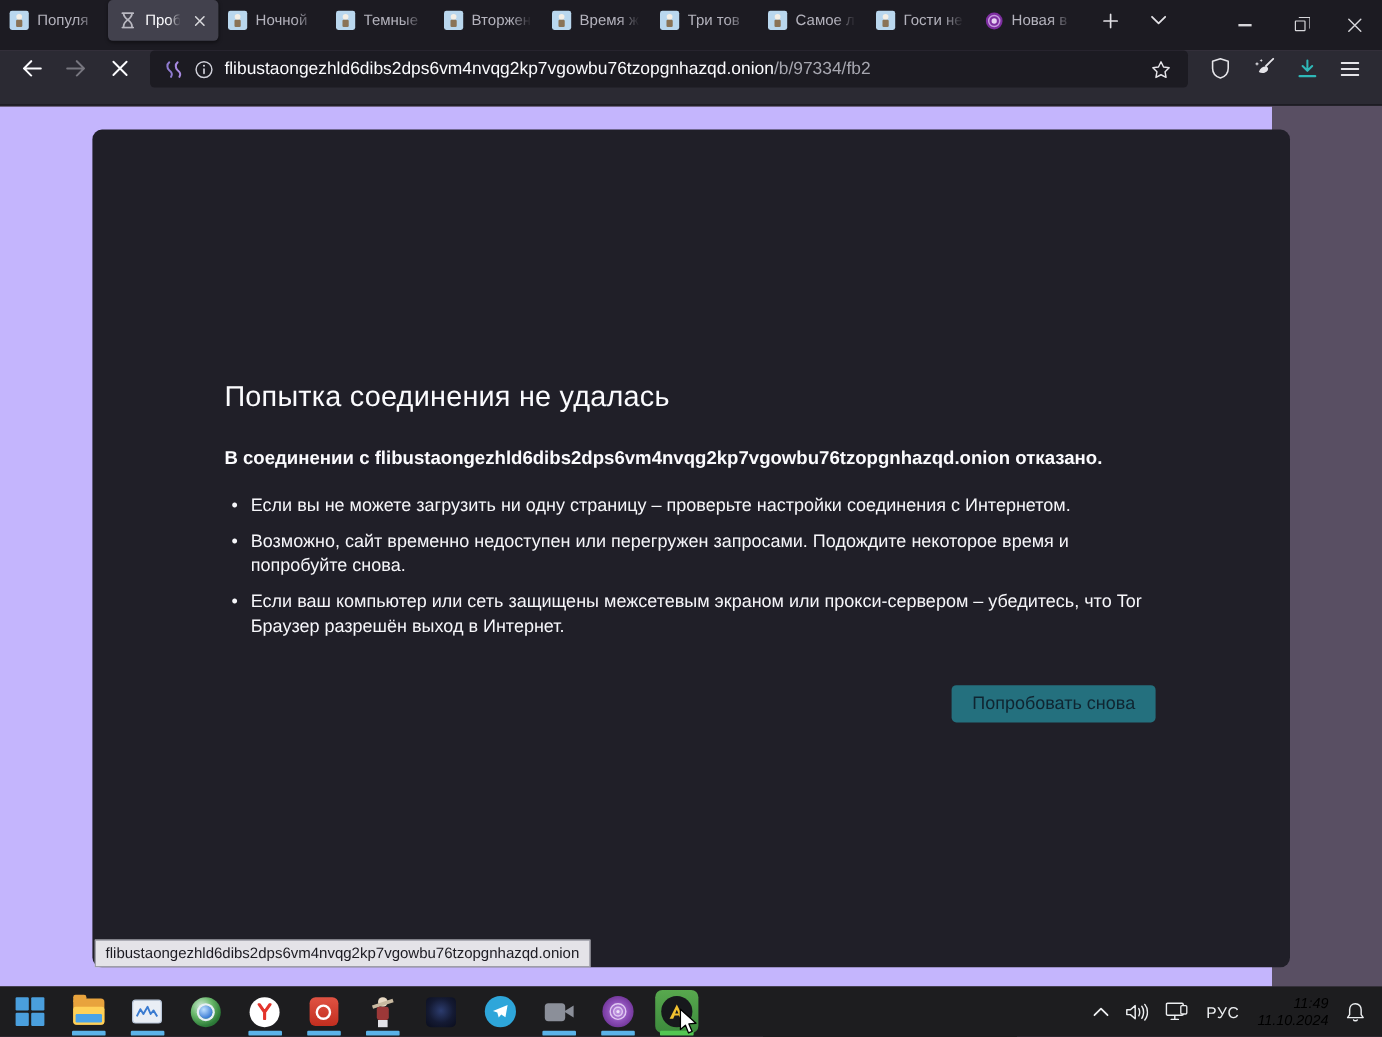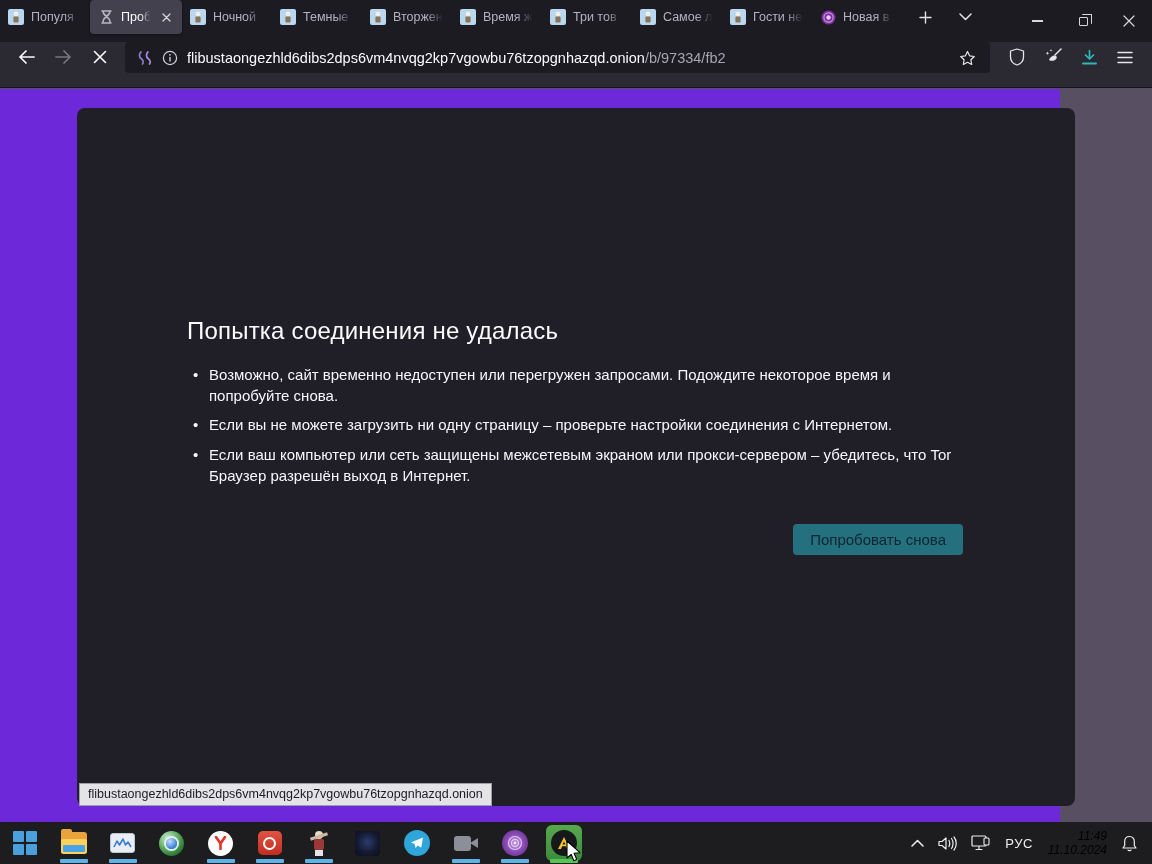--- a/index.html
+++ b/index.html
@@ -28,21 +28,21 @@
   .navbar { position:absolute; left:0; top:42px; width:1152px; height:46px; background:#2b2a33; display:flex; align-items:flex-start; padding:0 10px; border-bottom:1px solid #15141a; }
   .nav-btn { width:32px; height:30px; display:flex; align-items:center; justify-content:center; border-radius:4px; flex:0 0 auto; margin-right:5px; }
   .urlbar { flex:1; height:31px; background:#1c1b22; border-radius:4px; margin:0 8px 0 4px; display:flex; align-items:center; padding:0 10px; min-width:0; }
   .url-text { flex:1; font-size:14.5px; color:#fbfbfe; white-space:nowrap; overflow:hidden; margin-left:4px; }
   .url-path { color:#a6a6af; }
   .url-icon { width:22px; height:22px; display:flex; align-items:center; justify-content:center; flex:0 0 auto; margin-right:2px; }
   .right-icons { display:flex; align-items:center; flex:0 0 auto; }
   .toolbar-icon { width:34px; height:30px; display:flex; align-items:center; justify-content:center; border-radius:4px; margin-left:2px; }
 
   
-  .viewport { position:absolute; left:0; top:89px; width:1060px; height:733px; background:#6d28d9; }
+  .viewport { position:absolute; left:0; top:89px; width:1060px; height:733px; background:#c4b5fd; }
   .error-box { position:absolute; left:77px; top:19px; width:998px; bottom:16px; background:#201f28; border-radius:8px; padding:209px 112px 0 110px; }
   .err-title { font-size:24px; font-weight:400; color:#fbfbfe; letter-spacing:.2px; }
   .err-sub { margin-top:29px; font-size:15.5px; font-weight:700; color:#fbfbfe; }
   .err-list { margin-top:20px; list-style:none; }
   .err-list li { position:relative; padding-left:22px; font-size:15px; line-height:1.38; color:#f6f6fa; margin-bottom:9px; }
   .err-list li::before { content:"\2022"; position:absolute; left:6px; top:0; color:#f6f6fa; }
   .btn-row { display:flex; justify-content:flex-end; margin-top:38px; }
   .retry-btn { background:#24707e; color:#0f2531; border:none; border-radius:4px; height:31px; padding:0 17px; font-size:15px; font-family:"Liberation Sans",sans-serif; }
   .status-tooltip { position:absolute; left:79px; bottom:16px; height:23px; background:#e4e3e8; border:1px solid #9e9ea8; color:#1c1b22; font-size:12.5px; display:flex; align-items:center; padding:0 8px 1px 8px; white-space:nowrap; }
 
@@ -300,23 +300,24 @@
         <svg width="16" height="13" viewBox="0 0 16 13">
             <path d="M1 1.5h14M1 6.5h14M1 11.5h14" stroke="#e6e5ea" stroke-width="1.5" stroke-linecap="round"></path>
           </svg>
       </div>
     </div>
   </div>
 
   <div class="viewport">
     <div class="error-box">
       <h1 class="err-title">Попытка соединения не удалась</h1>
+      <p class="err-sub">В соединении с flibustaongezhld6dibs2dps6vm4nvqg2kp7vgowbu76tzopgnhazqd.onion отказано.</p>
       <ul class="err-list">
+        <li>Если вы не можете загрузить ни одну страницу – проверьте настройки соединения с Интернетом.</li>
         <li>Возможно, сайт временно недоступен или перегружен запросами. Подождите некоторое время и попробуйте снова.</li>
-        <li>Если вы не можете загрузить ни одну страницу – проверьте настройки соединения с Интернетом.</li>
         <li>Если ваш компьютер или сеть защищены межсетевым экраном или прокси-сервером – убедитесь, что Tor Браузер разрешён выход в Интернет.</li>
       </ul>
       <div class="btn-row">
         <button class="retry-btn">Попробовать снова</button>
       </div>
     </div>
     <div class="status-tooltip">flibustaongezhld6dibs2dps6vm4nvqg2kp7vgowbu76tzopgnhazqd.onion</div>
   </div>
 
   <div class="taskbar">

